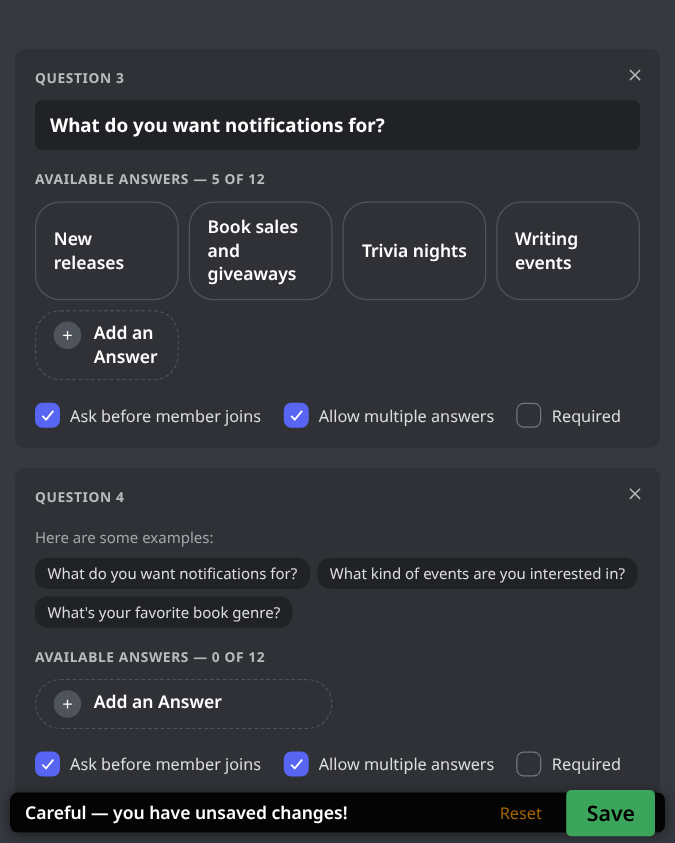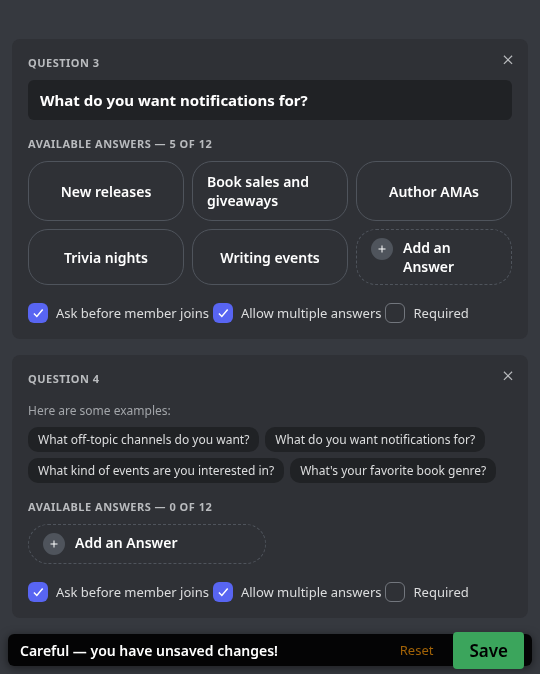--- a/index.html
+++ b/index.html
@@ -89,21 +89,21 @@
     font-size: 11px;
     font-weight: 700;
     letter-spacing: 0.5px;
     text-transform: uppercase;
     color: var(--text-head);
     margin-top: 16px;
     margin-bottom: 10px;
   }
   .answers-grid {
     display: grid;
-    grid-template-columns: 1fr 1fr 1fr;
+    grid-template-columns: 1fr 1fr 1fr 1fr;
     gap: 8px;
   }
   .answer-pill {
     border: 1px solid var(--dashed-border);
     background: transparent;
     border-radius: 20px;
     padding: 10px 14px;
     font-size: 14px;
     font-weight: 600;
     color: var(--text-bright);
@@ -138,21 +138,21 @@
     color: var(--text-bright);
     display: inline-flex;
     align-items: center;
     justify-content: center;
     font-weight: 700;
     flex-shrink: 0;
   }
   .plus-badge svg { width: 12px; height: 12px; fill: #fff; }
   .checkbox-row {
     display: flex;
-    gap: 4px;
+    gap: 18px;
     align-items: flex-start;
     margin-top: 18px;
   }
   .cb {
     display: flex;
     align-items: center;
     gap: 8px;
     font-size: 13px;
     color: var(--text-default);
     cursor: pointer;
@@ -248,21 +248,20 @@
         </svg>
     </div>
     <div class="q-header">Question 3</div>
     <div class="q-input-filled">What do you want notifications for?</div>
 
     <div class="section-label">Available Answers — 5 of 12</div>
 
     <div class="answers-grid">
       <div class="answer-pill">New releases</div>
       <div class="answer-pill">Book sales and giveaways</div>
-      <div class="answer-pill">Author AMAs</div>
       <div class="answer-pill">Trivia nights</div>
       <div class="answer-pill">Writing events</div>
       <div class="add-answer-pill">
         <span class="plus-badge">
           <svg viewBox="0 0 24 24">
               <path d="M11 5h2v6h6v2h-6v6h-2v-6H5v-2h6z"></path>
             </svg>
         </span>
         <span>Add an Answer</span>
       </div>
@@ -295,21 +294,20 @@
   <div class="card">
     <div class="close-x">
       <svg viewBox="0 0 24 24">
           <path d="M18.3 5.71 12 12.01l-6.3-6.3L4.29 7.12l6.3 6.29-6.3 6.3 1.41 1.41 6.3-6.3 6.3 6.3 1.41-1.41-6.3-6.3 6.3-6.29z"></path>
         </svg>
     </div>
     <div class="q-header">Question 4</div>
 
     <div class="examples-label">Here are some examples:</div>
     <div class="chips">
-      <div class="chip">What off-topic channels do you want?</div>
       <div class="chip">What do you want notifications for?</div>
       <div class="chip">What kind of events are you interested in?</div>
       <div class="chip">What's your favorite book genre?</div>
     </div>
 
     <div class="section-label">Available Answers — 0 of 12</div>
 
     <div class="add-answer-pill solo">
       <span class="plus-badge">
         <svg viewBox="0 0 24 24">

